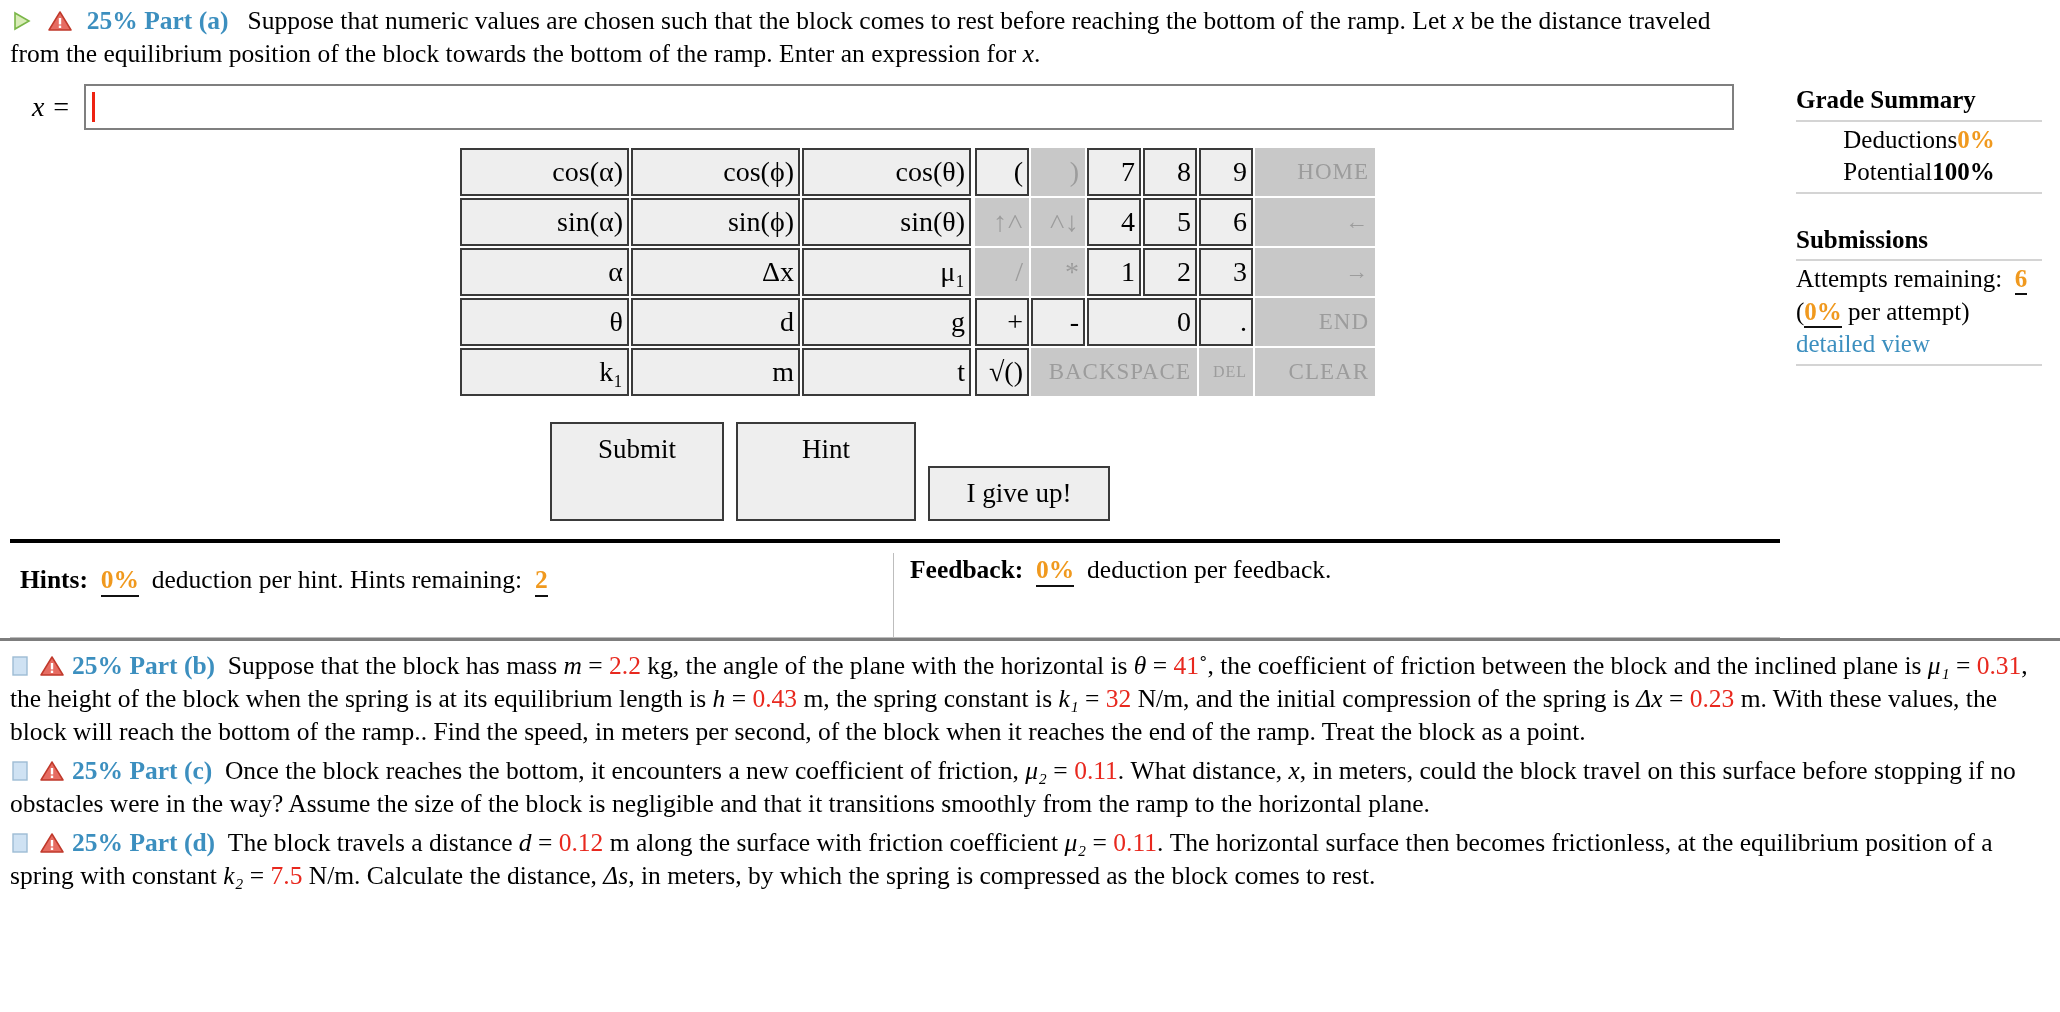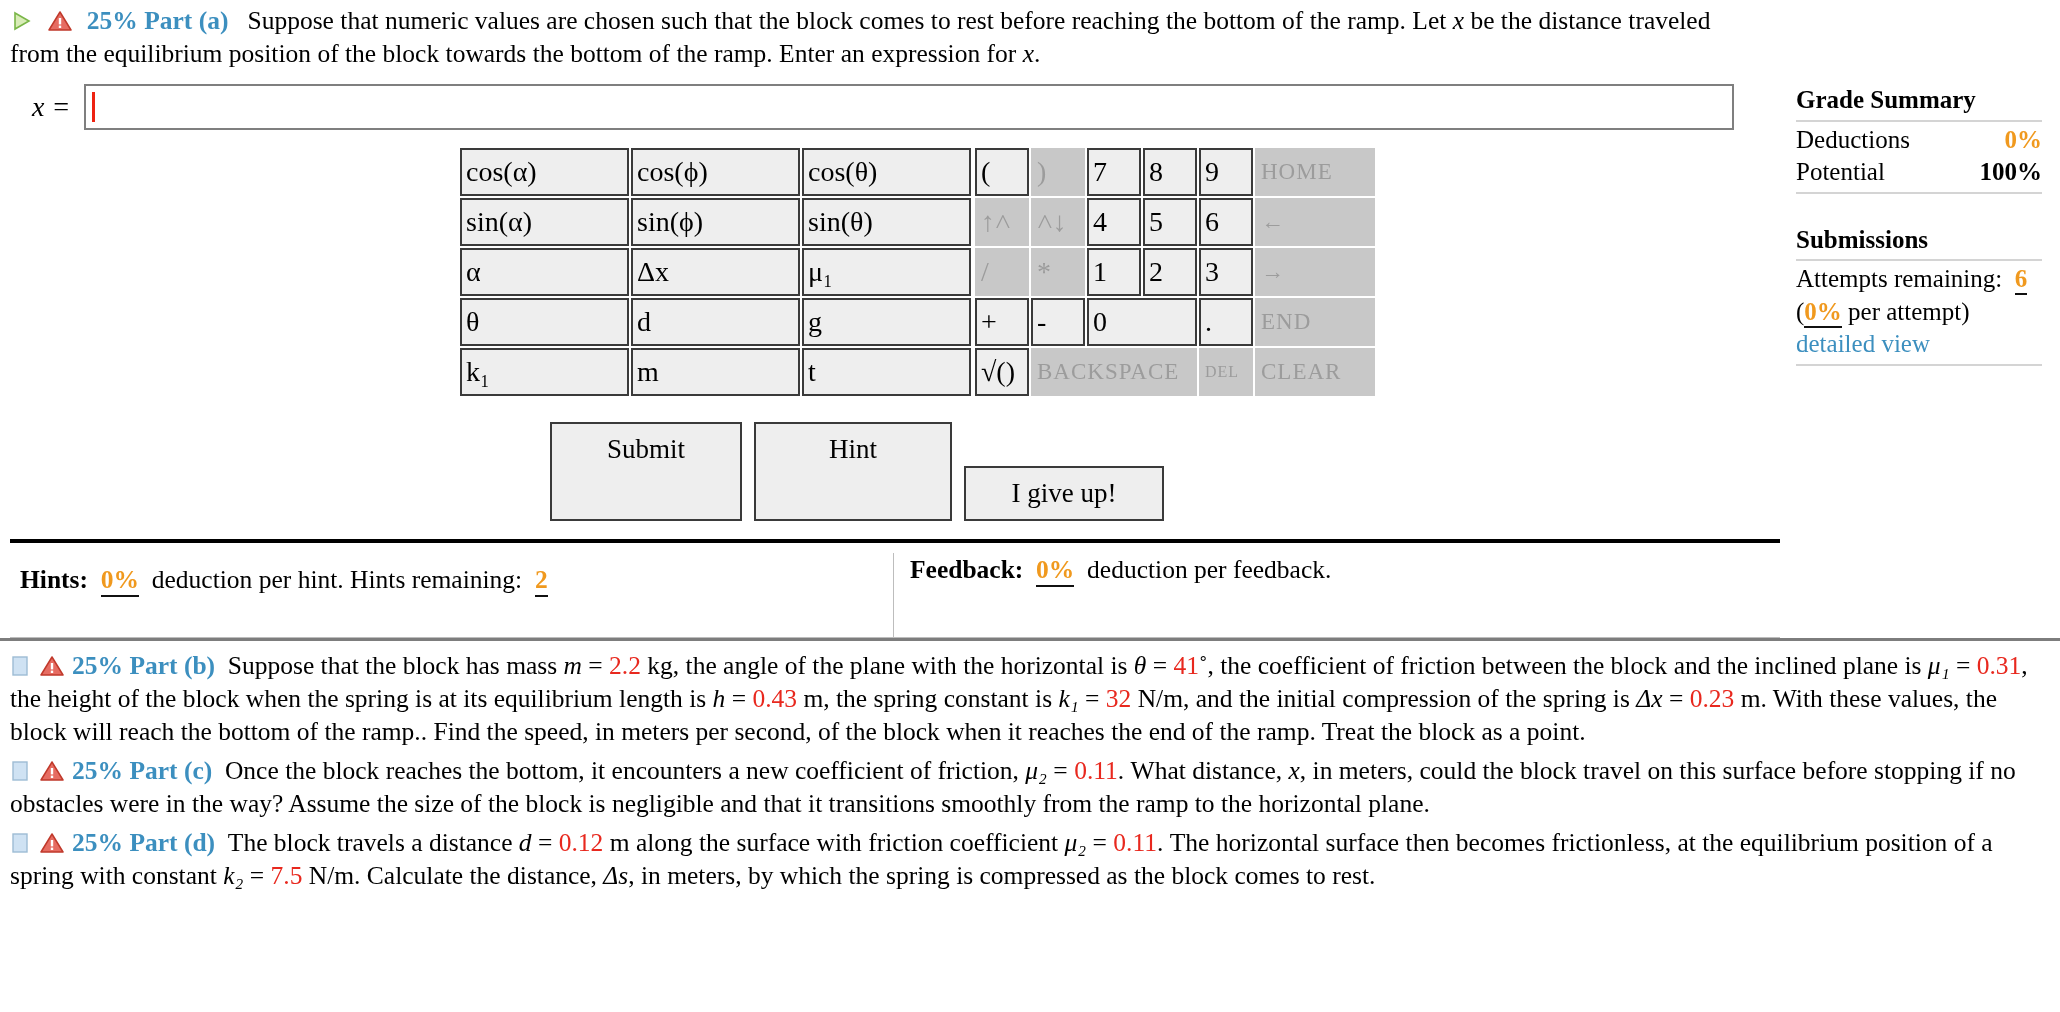--- a/index.html
+++ b/index.html
@@ -70,21 +70,21 @@
     display: inline-block;
     width: 3px; height: 30px;
     background: #ee2211;
   }
 
   
   .keypad-wrap { display: flex; justify-content: flex-start; padding-left: 448px; }
   .keypad { display: flex; align-items: flex-start; }
   table.kp { border-collapse: separate; border-spacing: 2px; }
   table.kp td {
-    text-align: left; vertical-align: middle;
+    text-align: right; vertical-align: middle;
     font-size: 28px;
     height: 44px;
     background: #eeeeee;
     border: 2px solid #3a3a3a;
     padding: 0 4px;
     cursor: pointer;
     white-space: nowrap;
     margin-left: 28px;
   }
   table.kp td.dim {
@@ -99,21 +99,21 @@
   .num-tbl td.bks { font-size: 23px; letter-spacing: 1px; }
   .num-tbl td.del { font-size: 16px; letter-spacing: 1px; }
   .arrowcell { font-size: 21px; }
 
   
   .btn-row { display: flex; gap: 12px; padding: 24px 0 18px 540px; }
   .btn {
     background: #eeeeee;
     border: 2px solid #3a3a3a;
     font-size: 27px;
-    padding: 8px 12px;
+    padding: 8px 3px;
     text-align: center;
     cursor: pointer;
     font-family: "Liberation Serif", serif;
   }
   .btn.sub-btn { width: 164px; }
   .btn.hint-btn { width: 170px; }
   .btn.fb-btn { width: 180px; background:#c8c8c8; border-color:#c8c8c8; color:#9c9c9c; }
   .btn.giveup-btn { width: 172px; margin-top: 44px; }
 
   
@@ -140,21 +140,21 @@
 
   
   .sidebar {
     position: absolute;
     top: 84px; left: 1796px;
     width: 246px;
     font-size: 25px;
   }
   .gs-title { font-weight: bold; font-size: 25px; }
   .gs-rule { border-top: 2px solid #d4d4d4; margin: 3px 0 2px 0; }
-  .gs-row { display: flex; justify-content: space-between; }
+  .gs-row { display: flex; justify-content: center; }
   .gs-val-bold { font-weight: bold; }
   .gs-gap { height: 28px; }
   .dv-link { color: #3c8fbf; font-weight: normal; }
 
   
   .parts-list { padding: 4px 10px 0 10px; }
   .collapsed-part { padding: 4px 0 2px 0; }
 </style>
 </head>
 <body>

